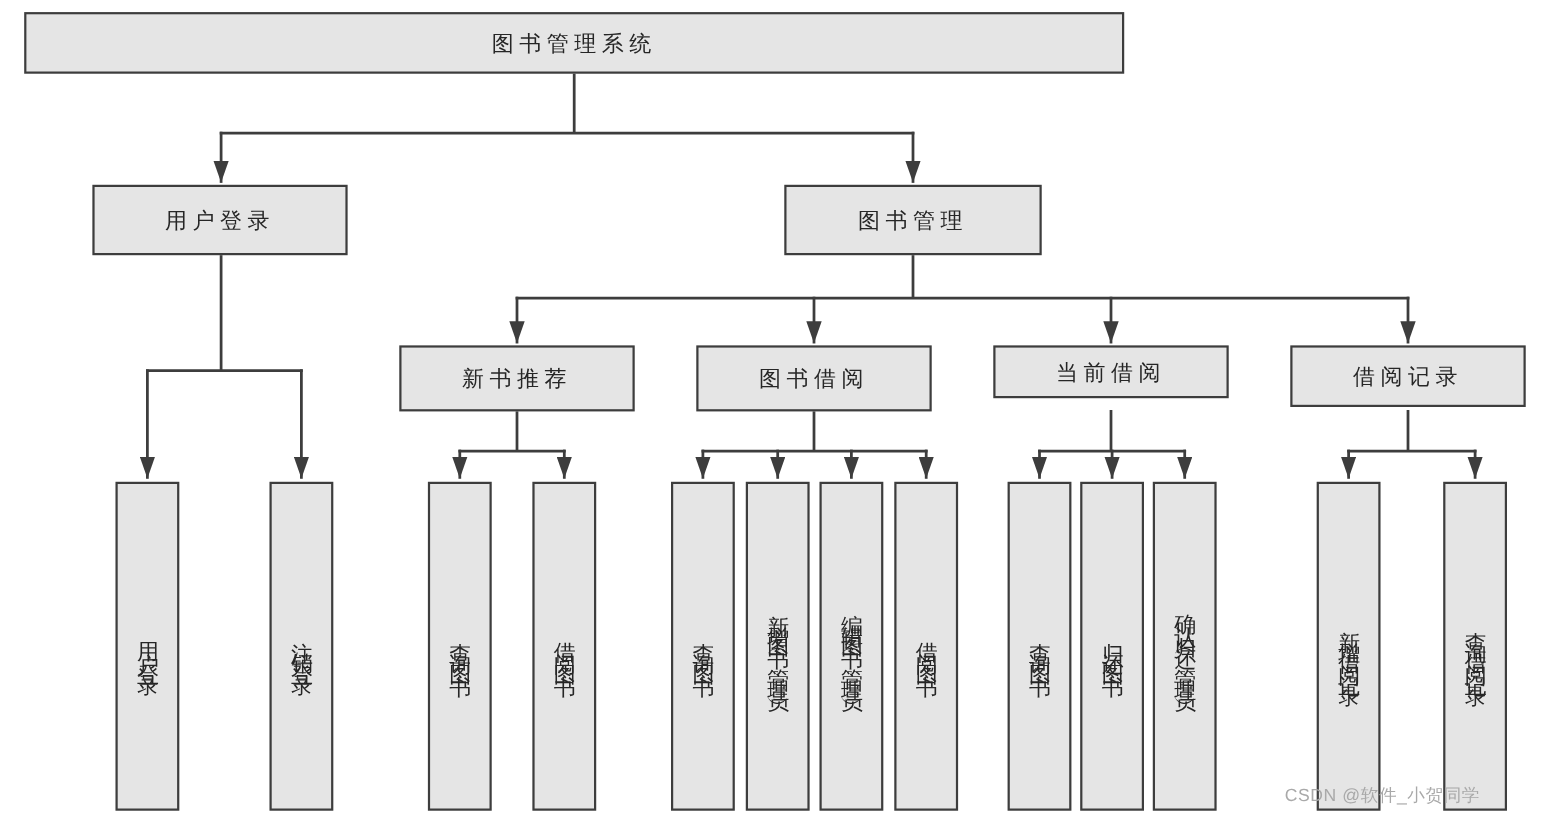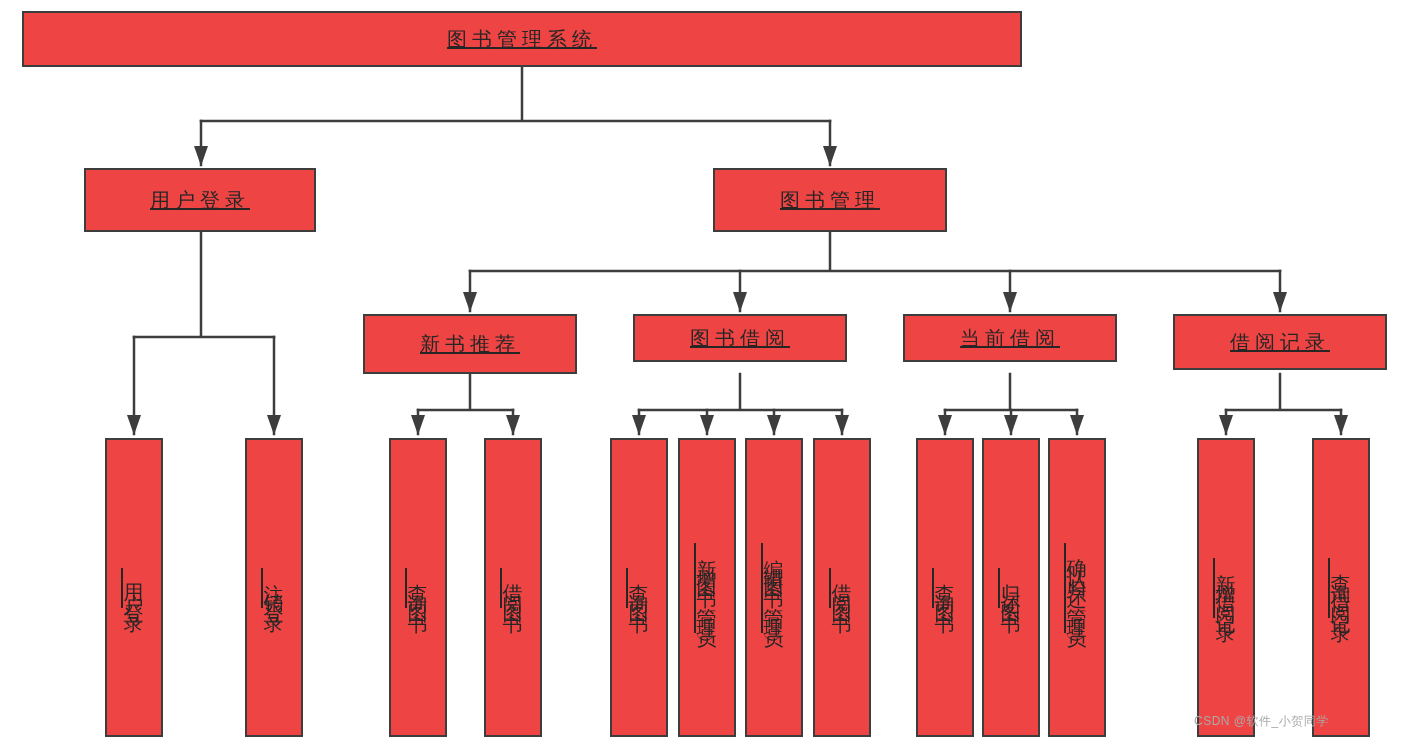--- a/index.html
+++ b/index.html
@@ -27,44 +27,43 @@
   }
   .wires path.wire {
     stroke: var(--line);
     stroke-width: 2.5;
     fill: none;
     stroke-linecap: square;
   }
   .node {
     position: absolute;
     border: 2.5px solid var(--node-border);
-    background: #ef4444;
+    background: #e5e5e5;
     display: flex;
     align-items: center;
     justify-content: center;
     color: var(--node-text);
-    text-decoration: underline;
   }
   .node .lbl {
     font-size: 20px;
     letter-spacing: 5px;
     white-space: nowrap;
   }
   .node.leaf .lbl {
     writing-mode: vertical-rl;
     text-orientation: mixed;
     font-size: 20px;
     letter-spacing: 10px;
     white-space: normal;
     line-height: 1;
   }
   .watermark {
     position: absolute;
-    left: 1194px; top: 713px;
-    font-size: 12px;
+    left: 1168px; top: 713px;
+    font-size: 16px;
     letter-spacing: 0.5px;
     color: var(--wm);
     white-space: nowrap;
   }
 </style>
 </head>
 <body>
 
 <div class="canvas">
 
@@ -116,21 +115,21 @@
   <div class="node" style="left:84px; top:168px; width:232px; height:64px">
     <span class="lbl">用户登录</span>
   </div>
   <div class="node" style="left:363px; top:314px; width:214px; height:60px">
     <span class="lbl">新书推荐</span>
   </div>
 
   <div class="node" style="left:713px; top:168px; width:234px; height:64px">
     <span class="lbl">图书管理</span>
   </div>
-  <div class="node" style="left:633px; top:314px; width:214px; height:48px">
+  <div class="node" style="left:633px; top:314px; width:214px; height:60px">
     <span class="lbl">图书借阅</span>
   </div>
   <div class="node" style="left:903px; top:314px; width:214px; height:48px">
     <span class="lbl">当前借阅</span>
   </div>
   <div class="node" style="left:1173px; top:314px; width:214px; height:56px">
     <span class="lbl">借阅记录</span>
   </div>
 
   <div class="node leaf" style="left:105px; top:438px; width:58px; height:299px">

